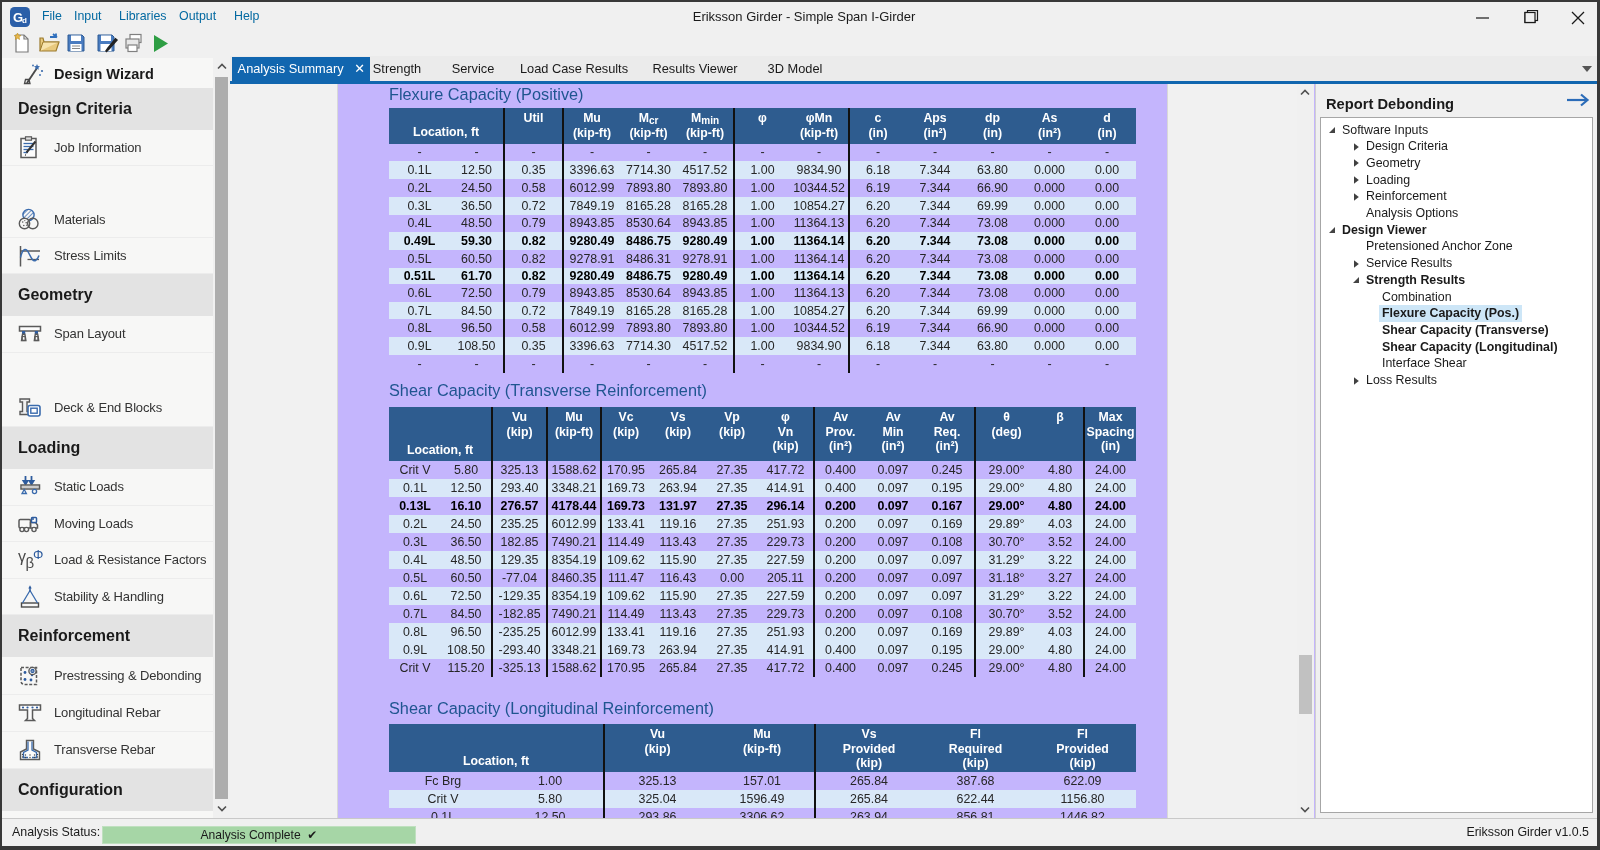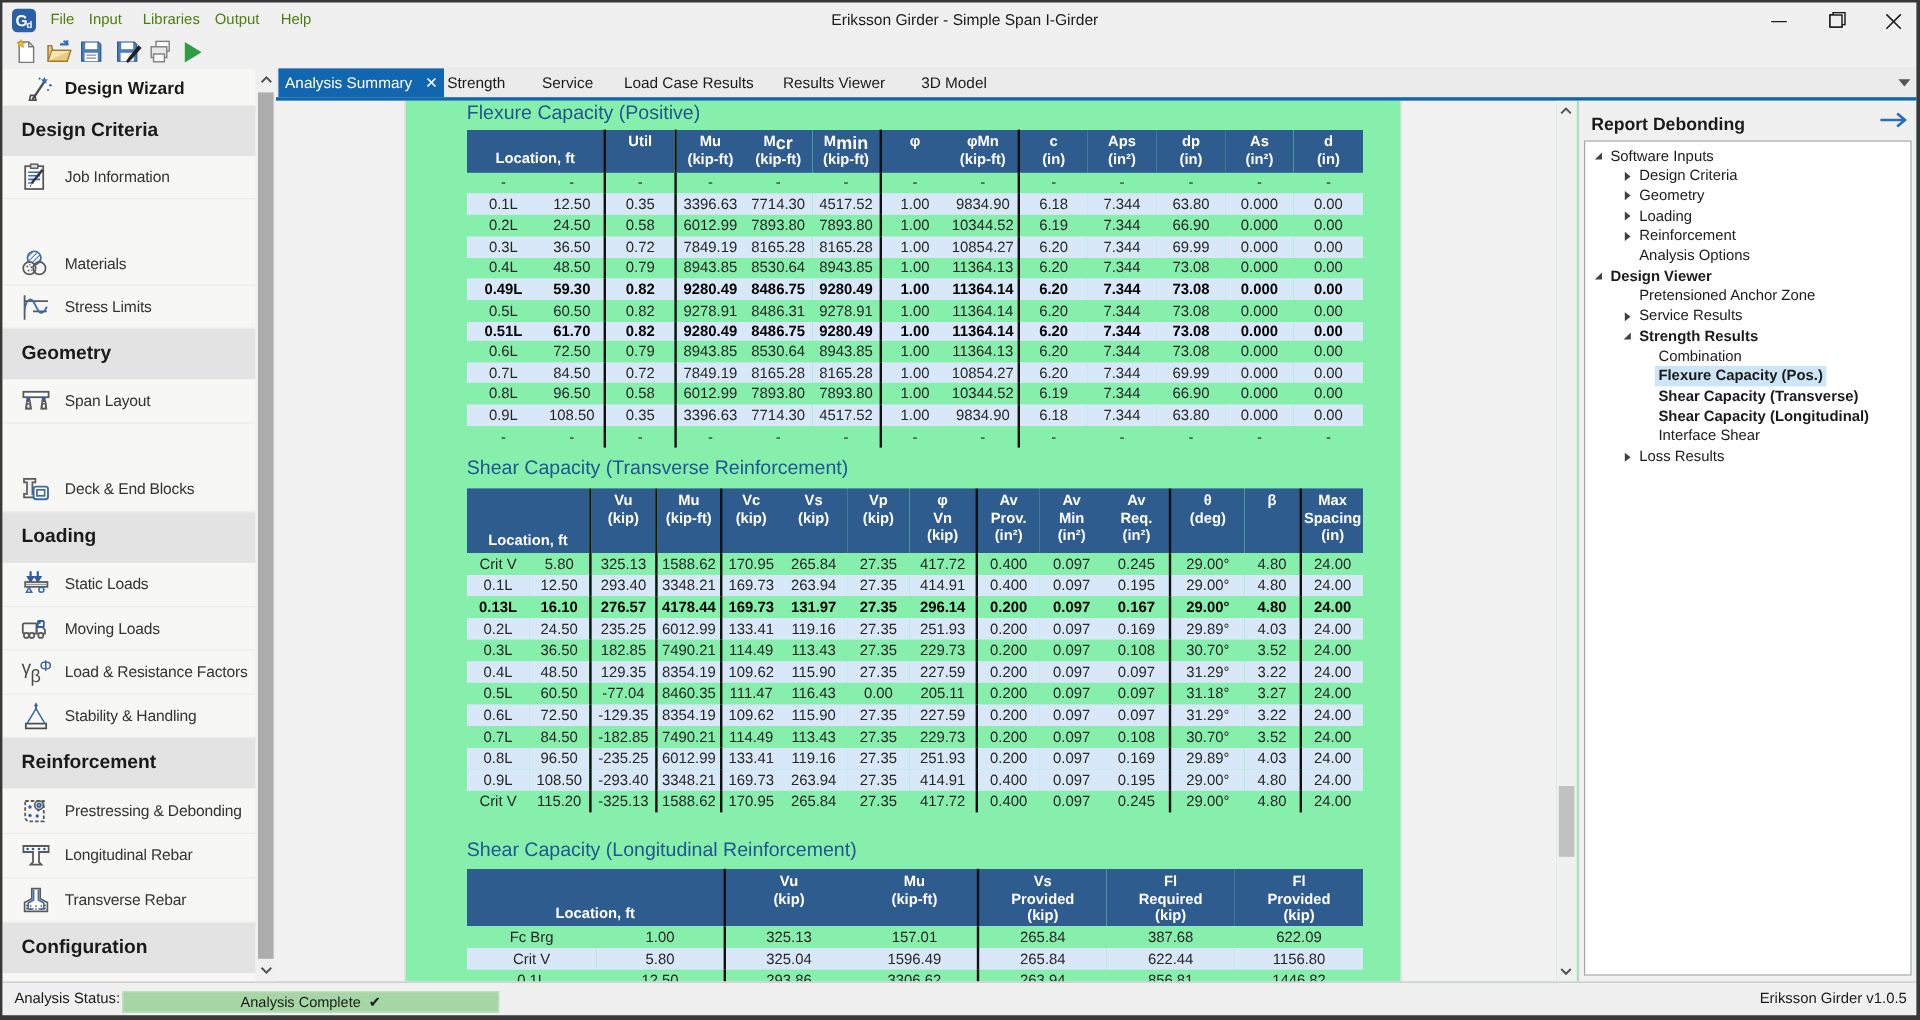--- a/index.html
+++ b/index.html
@@ -2,53 +2,53 @@
 <html><head><meta charset="utf-8"><title>Eriksson Girder</title>
 <style>
 * { margin:0; padding:0; box-sizing:border-box; }
 html,body { width:1600px; height:850px; overflow:hidden; font-family:"Liberation Sans",sans-serif; }
 body { position:relative; background:#f0f0f0; }
 .abs { position:absolute; }
 
 #frame { left:0; top:0; width:1600px; height:850px; border:2px solid #383838; border-bottom:4px solid #383838; border-right:3px solid #383838; pointer-events:none; z-index:99; }
 
 #titlebar { left:2px; top:2px; width:1595px; height:30px; background:#f0f0f0; }
-.menu { position:absolute; top:7px; font-size:12.4px; color:#4d7c0f; }
+.menu { position:absolute; top:7px; font-size:12.4px; color:#0369a1; }
 #apptitle { position:absolute; top:7px; left:689px; width:226px; text-align:center; font-size:13px; color:#1a1a1a; }
 
 #toolbar { left:2px; top:32px; width:1595px; height:24px; background:#f0f0f0; }
 
 #sidebar { left:2px; top:58px; width:211px; height:760px; background:#f7f7f6; }
 .sechead { position:absolute; left:0; width:211px; background:#e3e3e3; color:#1a1a1a; font-size:16px; font-weight:bold; }
 .sechead span { position:absolute; left:16px; }
 .sitem { position:absolute; left:0; width:211px; border-bottom:1px solid #ececec; }
 .sitem .lbl { position:absolute; left:52px; font-size:13px; letter-spacing:-0.15px; color:#333; white-space:nowrap; }
 .sitem svg { position:absolute; left:15px; }
 
 .sbtrack { background:#f0f0f0; }
 .sbthumb { background:#adadad; }
 
 #tabbar { left:230px; top:56px; width:1367px; height:25px; background:#ebebeb; }
 .tab { position:absolute; top:0; height:25px; font-size:12.8px; color:#1a1a1a; text-align:center; line-height:25px; }
 #activetab { position:absolute; left:1.6px; top:1px; width:138px; height:24px; background:#1166af; color:#fff; font-size:12.8px; line-height:24px; padding-left:6px; }
 #tabunderline { left:230px; top:81px; width:1367px; height:3px; background:#1166af; }
 
-#content { left:230px; top:84px; width:1367px; height:734px; background:#86efac; overflow:hidden; }
+#content { left:230px; top:84px; width:1367px; height:734px; background:#c4b5fd; overflow:hidden; }
 #leftgutter { left:0px; top:0px; width:108px; height:734px; background:#f1f1f1; border-right:1px solid #d8d8d8; }
 #rightgutter { left:937px; top:0px; width:130px; height:734px; background:#f1f1f1; border-left:1px solid #d8d8d8; }
 
 .ttitle { position:absolute; font-size:16.3px; color:#1f5590; }
 table { border-collapse:collapse; table-layout:fixed; position:absolute; }
 td { font-size:12.4px; color:#262626; text-align:center; vertical-align:middle; overflow:hidden; white-space:nowrap; padding:0; }
 tr.hdr td { background:#2e5c8f; color:#ffffff; font-weight:bold; font-size:12.3px; line-height:14.5px; vertical-align:top; padding-top:3px; }
 tr.hdr td.bot { vertical-align:bottom; padding-bottom:4px; }
 tr.blue td { background:#d9e8f8; }
 tr.bold td { font-weight:bold; color:#000; }
 td.bl { border-left:2px solid #111; }
-sub { font-size:15px; line-height:0; vertical-align:-2px; }
+sub { font-size:10px; line-height:0; vertical-align:-2px; }
 
 
 
 #repnav { left:1315px; top:84px; width:282px; height:734px; background:#f0f0f0; border-left:1px solid #d0d0d0; }
 #repnav h2 { position:absolute; left:10px; top:12px; font-size:14.7px; color:#1a1a1a; font-weight:bold; }
 #treebox { position:absolute; left:4px; top:33px; width:273px; height:696px; background:#fff; border:1px solid #a6a6a6; }
 .trow { position:absolute; font-size:12.4px; color:#1a1a1a; white-space:nowrap; line-height:16.7px; height:16.7px; }
 .tri { position:absolute; width:10px; height:10px; }
 
 #statusbar { left:2px; top:818px; width:1595px; height:28px; background:#f0f0f0; border-top:1px solid #c9c9c9; }

